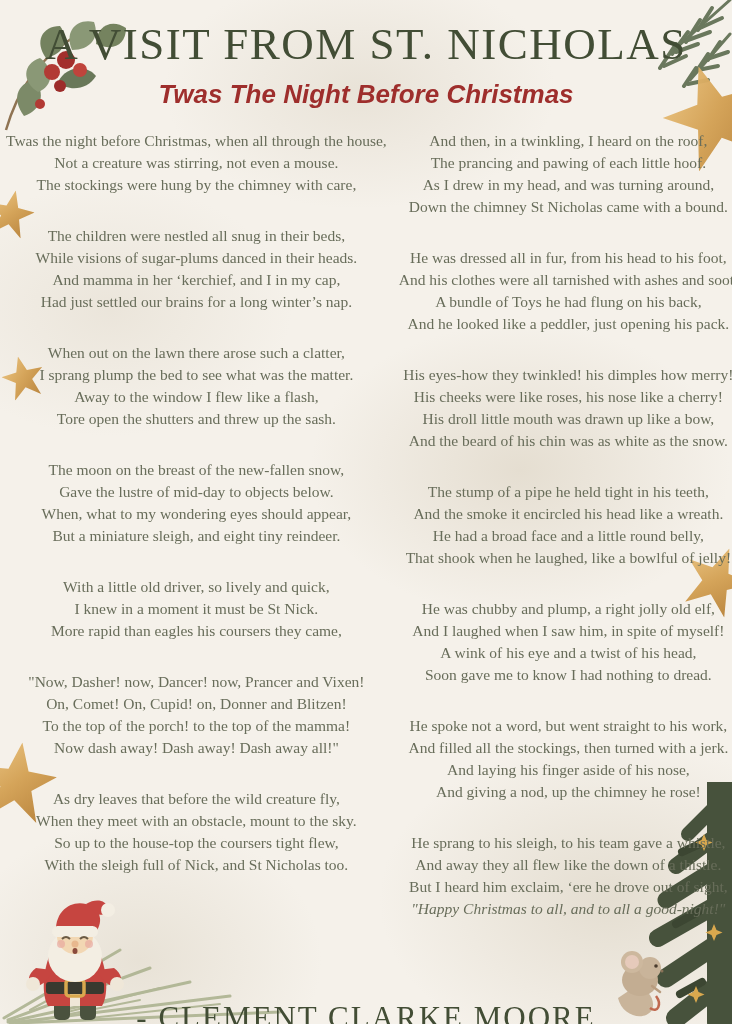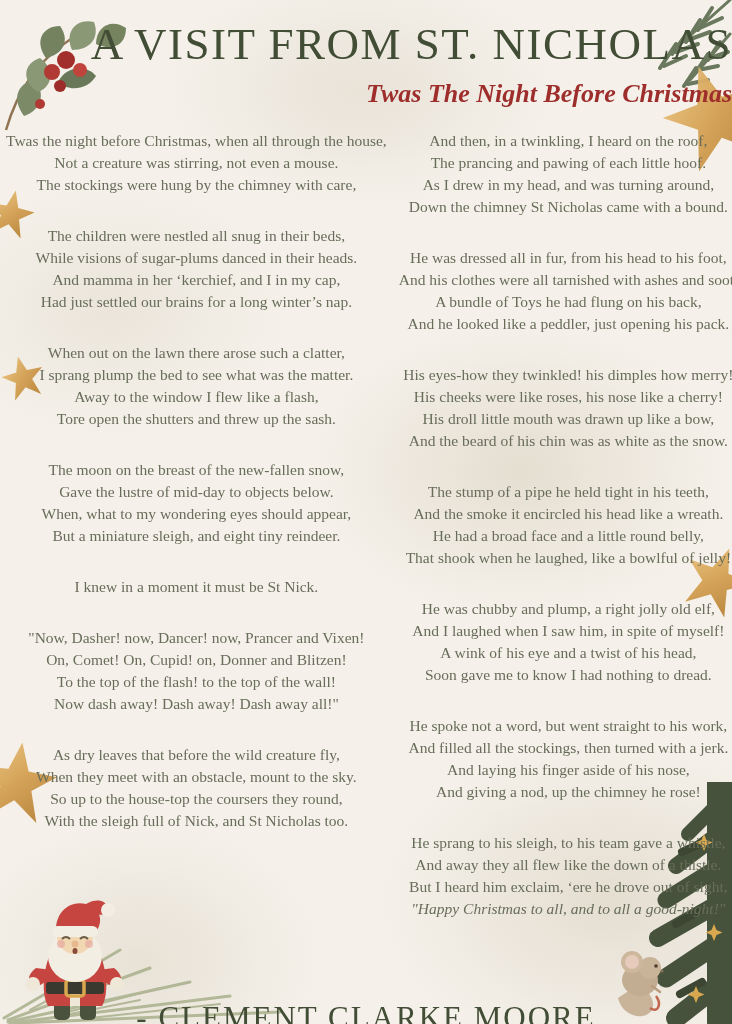--- a/index.html
+++ b/index.html
@@ -7,29 +7,29 @@
     width:732px;height:1024px;position:relative;overflow:hidden;
     font-family:"Liberation Serif", serif;
     background:
       radial-gradient(ellipse 300px 210px at 520px 470px, rgba(213,203,184,.5), transparent 70%),
       radial-gradient(ellipse 260px 180px at 110px 310px, rgba(216,207,190,.35), transparent 70%),
       radial-gradient(ellipse 330px 230px at 610px 900px, rgba(208,198,178,.45), transparent 70%),
       radial-gradient(ellipse 280px 170px at 360px 90px, rgba(214,205,188,.4), transparent 70%),
       radial-gradient(ellipse 260px 200px at 140px 960px, rgba(212,203,184,.4), transparent 70%),
       #f5f1ea;
   }
-  .header{position:absolute;top:20px;left:0;width:100%;text-align:right;z-index:3;}
+  .header{position:absolute;top:20px;left:0;width:100%;text-align:center;z-index:3;}
   .title{
     font-family:"Liberation Serif", serif;
     font-size:45px;letter-spacing:1.5px;color:var(--title-color,#424d35);
     font-weight:500;line-height:1.1;
   }
   .subtitle{
     margin-top:9px;
-    font-family:Liberation Serif, serif;
+    font-family:Liberation Sans, sans-serif;
     font-style:italic;font-weight:bold;
     font-size:26px;color:var(--subtitle-color,#9e2e2c);
   }
   .poem{
     position:absolute;top:130px;left:0;width:584px;z-index:3;
     display:grid;grid-template-columns:1fr 1fr;column-gap:12px;padding:0 6px;box-sizing:border-box;
   }
   .column{display:block;}
   .stanza{margin-bottom:29px;text-align:center;}
   .line{
@@ -194,32 +194,34 @@
         <div class="line">Away to the window I flew like a flash,</div>
         <div class="line">Tore open the shutters and threw up the sash.</div>
       </div>
       <div class="stanza">
         <div class="line">The moon on the breast of the new-fallen snow,</div>
         <div class="line">Gave the lustre of mid-day to objects below.</div>
         <div class="line">When, what to my wondering eyes should appear,</div>
         <div class="line">But a miniature sleigh, and eight tiny reindeer.</div>
       </div>
       <div class="stanza">
+        <div class="line">With a little old driver, so lively and quick,</div>
         <div class="line">I knew in a moment it must be St Nick.</div>
+        <div class="line">More rapid than eagles his coursers they came,</div>
       </div>
       <div class="stanza">
         <div class="line">"Now, Dasher! now, Dancer! now, Prancer and Vixen!</div>
         <div class="line">On, Comet! On, Cupid! on, Donner and Blitzen!</div>
-        <div class="line">To the top of the flash! to the top of the wall!</div>
+        <div class="line">To the top of the porch! to the top of the mamma!</div>
         <div class="line">Now dash away! Dash away! Dash away all!"</div>
       </div>
       <div class="stanza">
         <div class="line">As dry leaves that before the wild creature fly,</div>
         <div class="line">When they meet with an obstacle, mount to the sky.</div>
-        <div class="line">So up to the house-top the coursers they round,</div>
+        <div class="line">So up to the house-top the coursers tight flew,</div>
         <div class="line">With the sleigh full of Nick, and St Nicholas too.</div>
       </div>
     </div>
   <div class="column">
       <div class="stanza">
         <div class="line">And then, in a twinkling, I heard on the roof,</div>
         <div class="line">The prancing and pawing of each little hoof.</div>
         <div class="line">As I drew in my head, and was turning around,</div>
         <div class="line">Down the chimney St Nicholas came with a bound.</div>
       </div>

